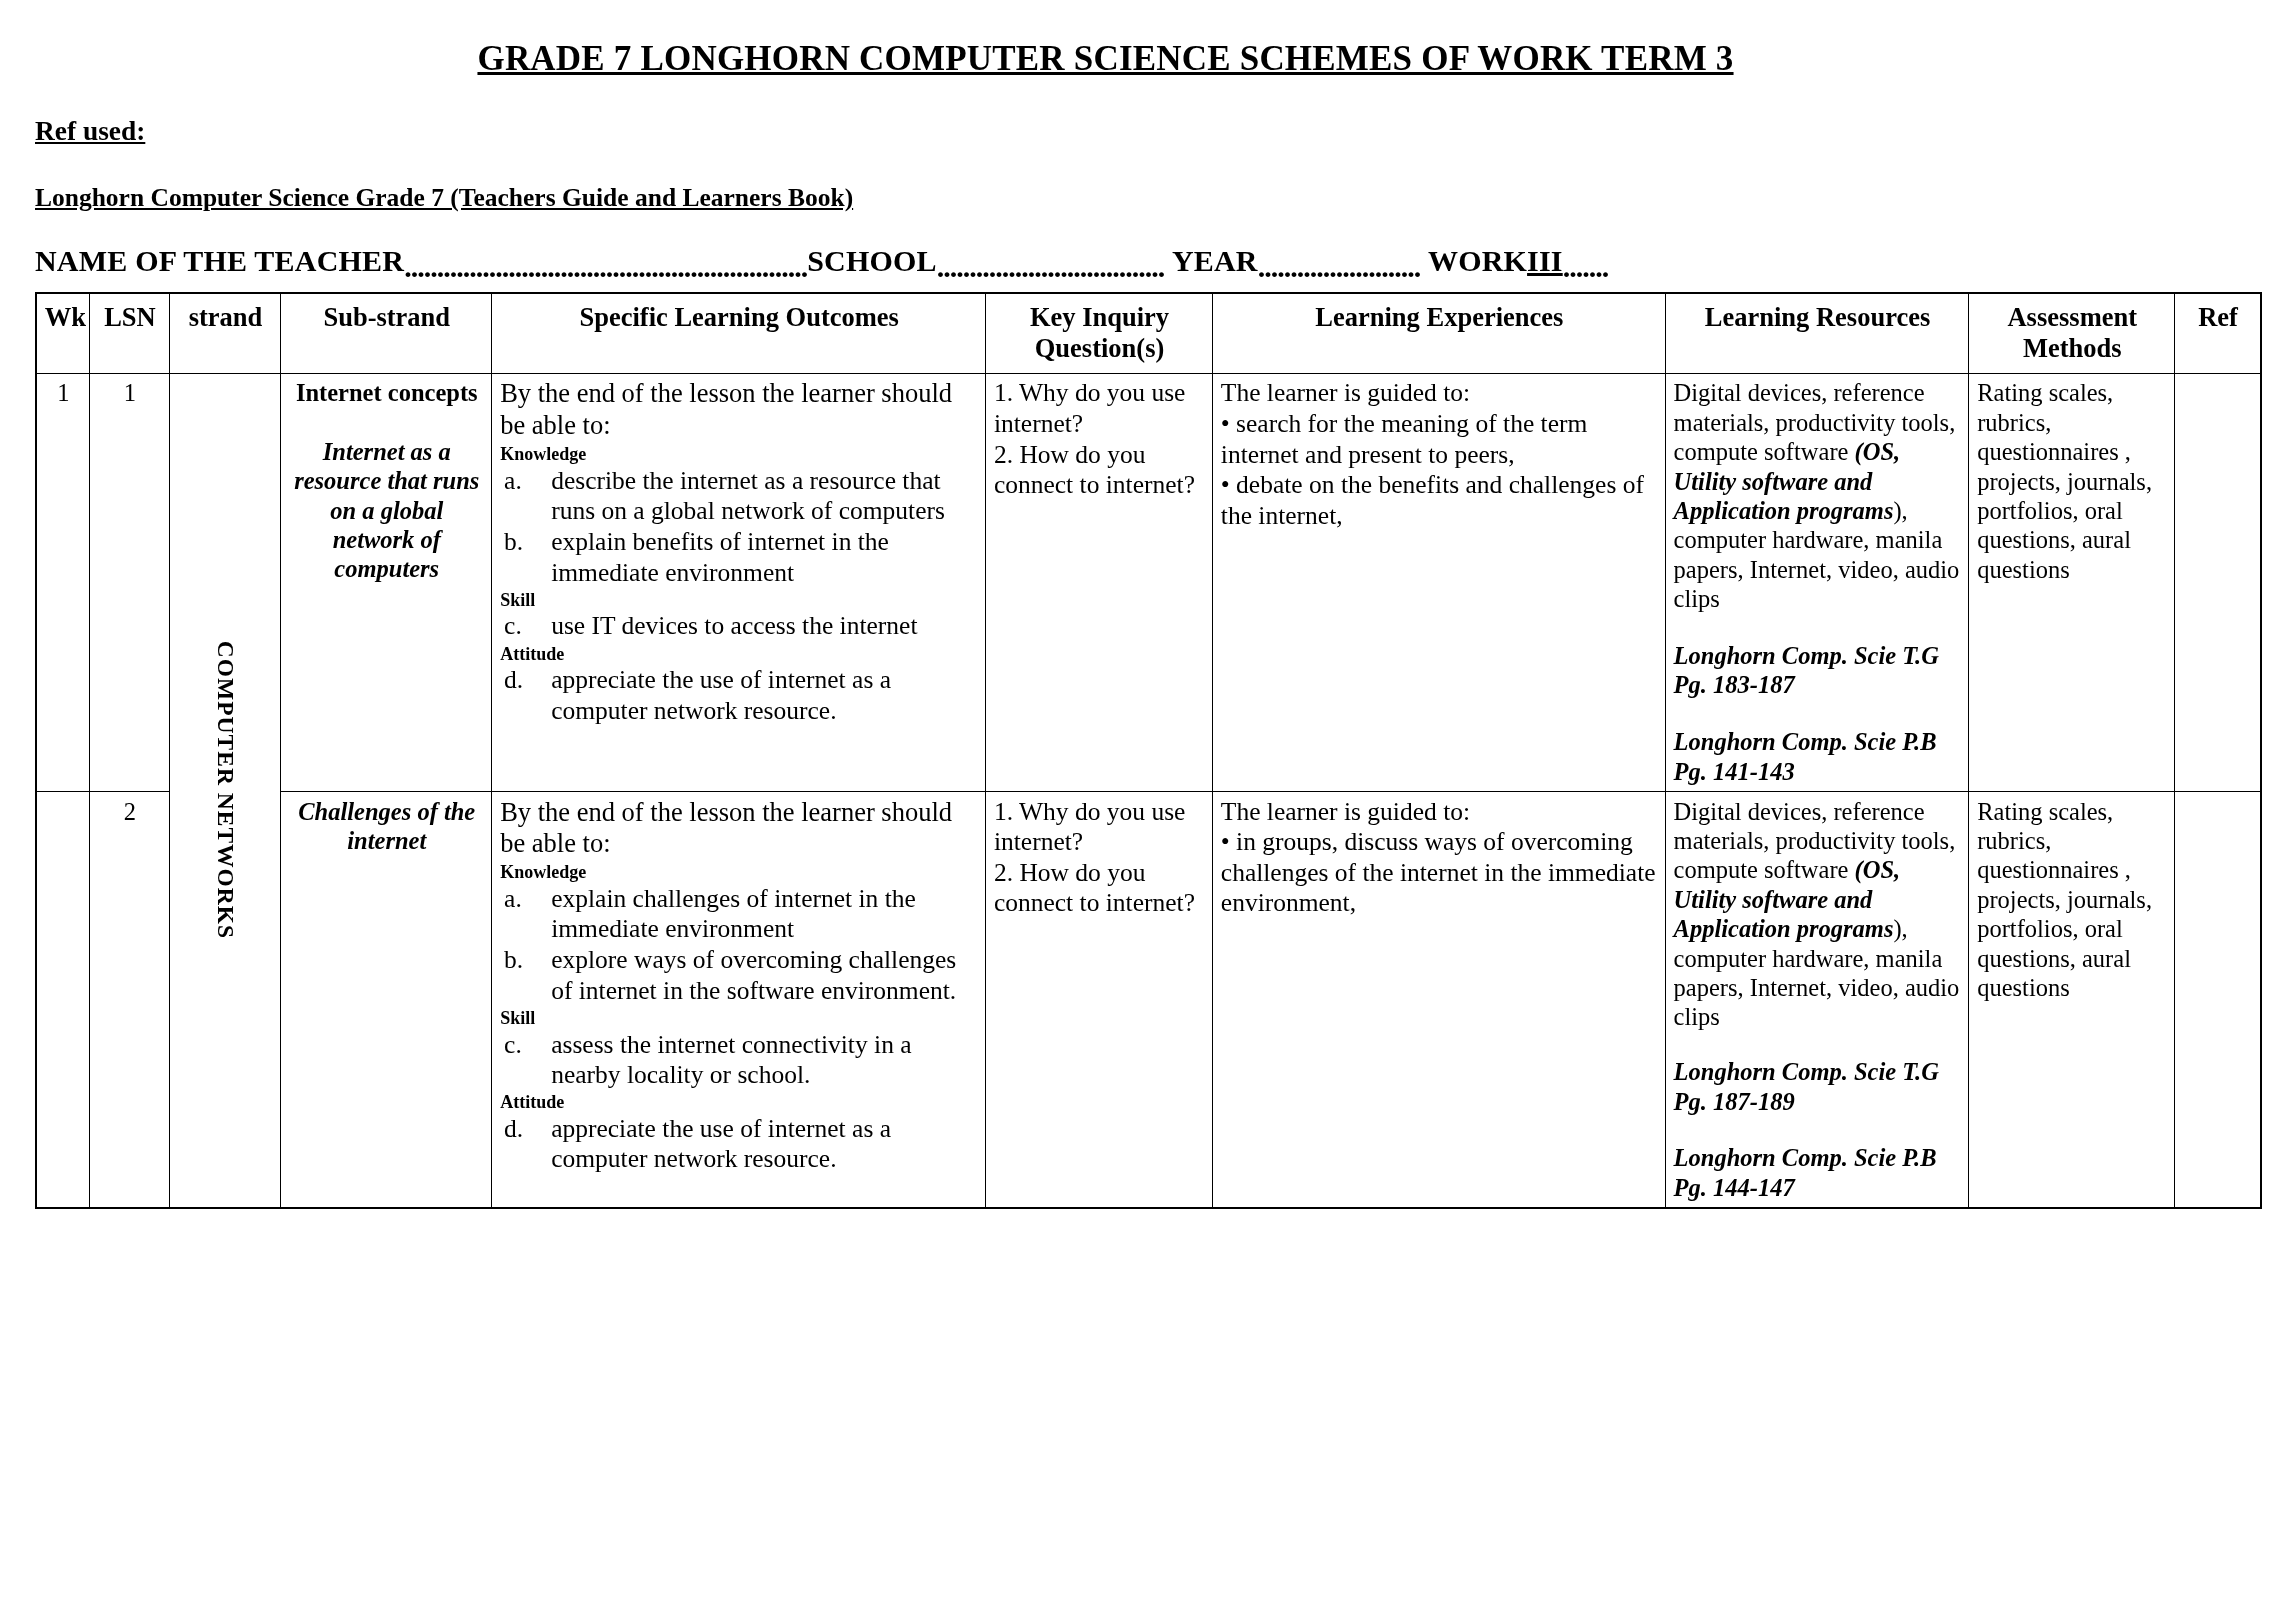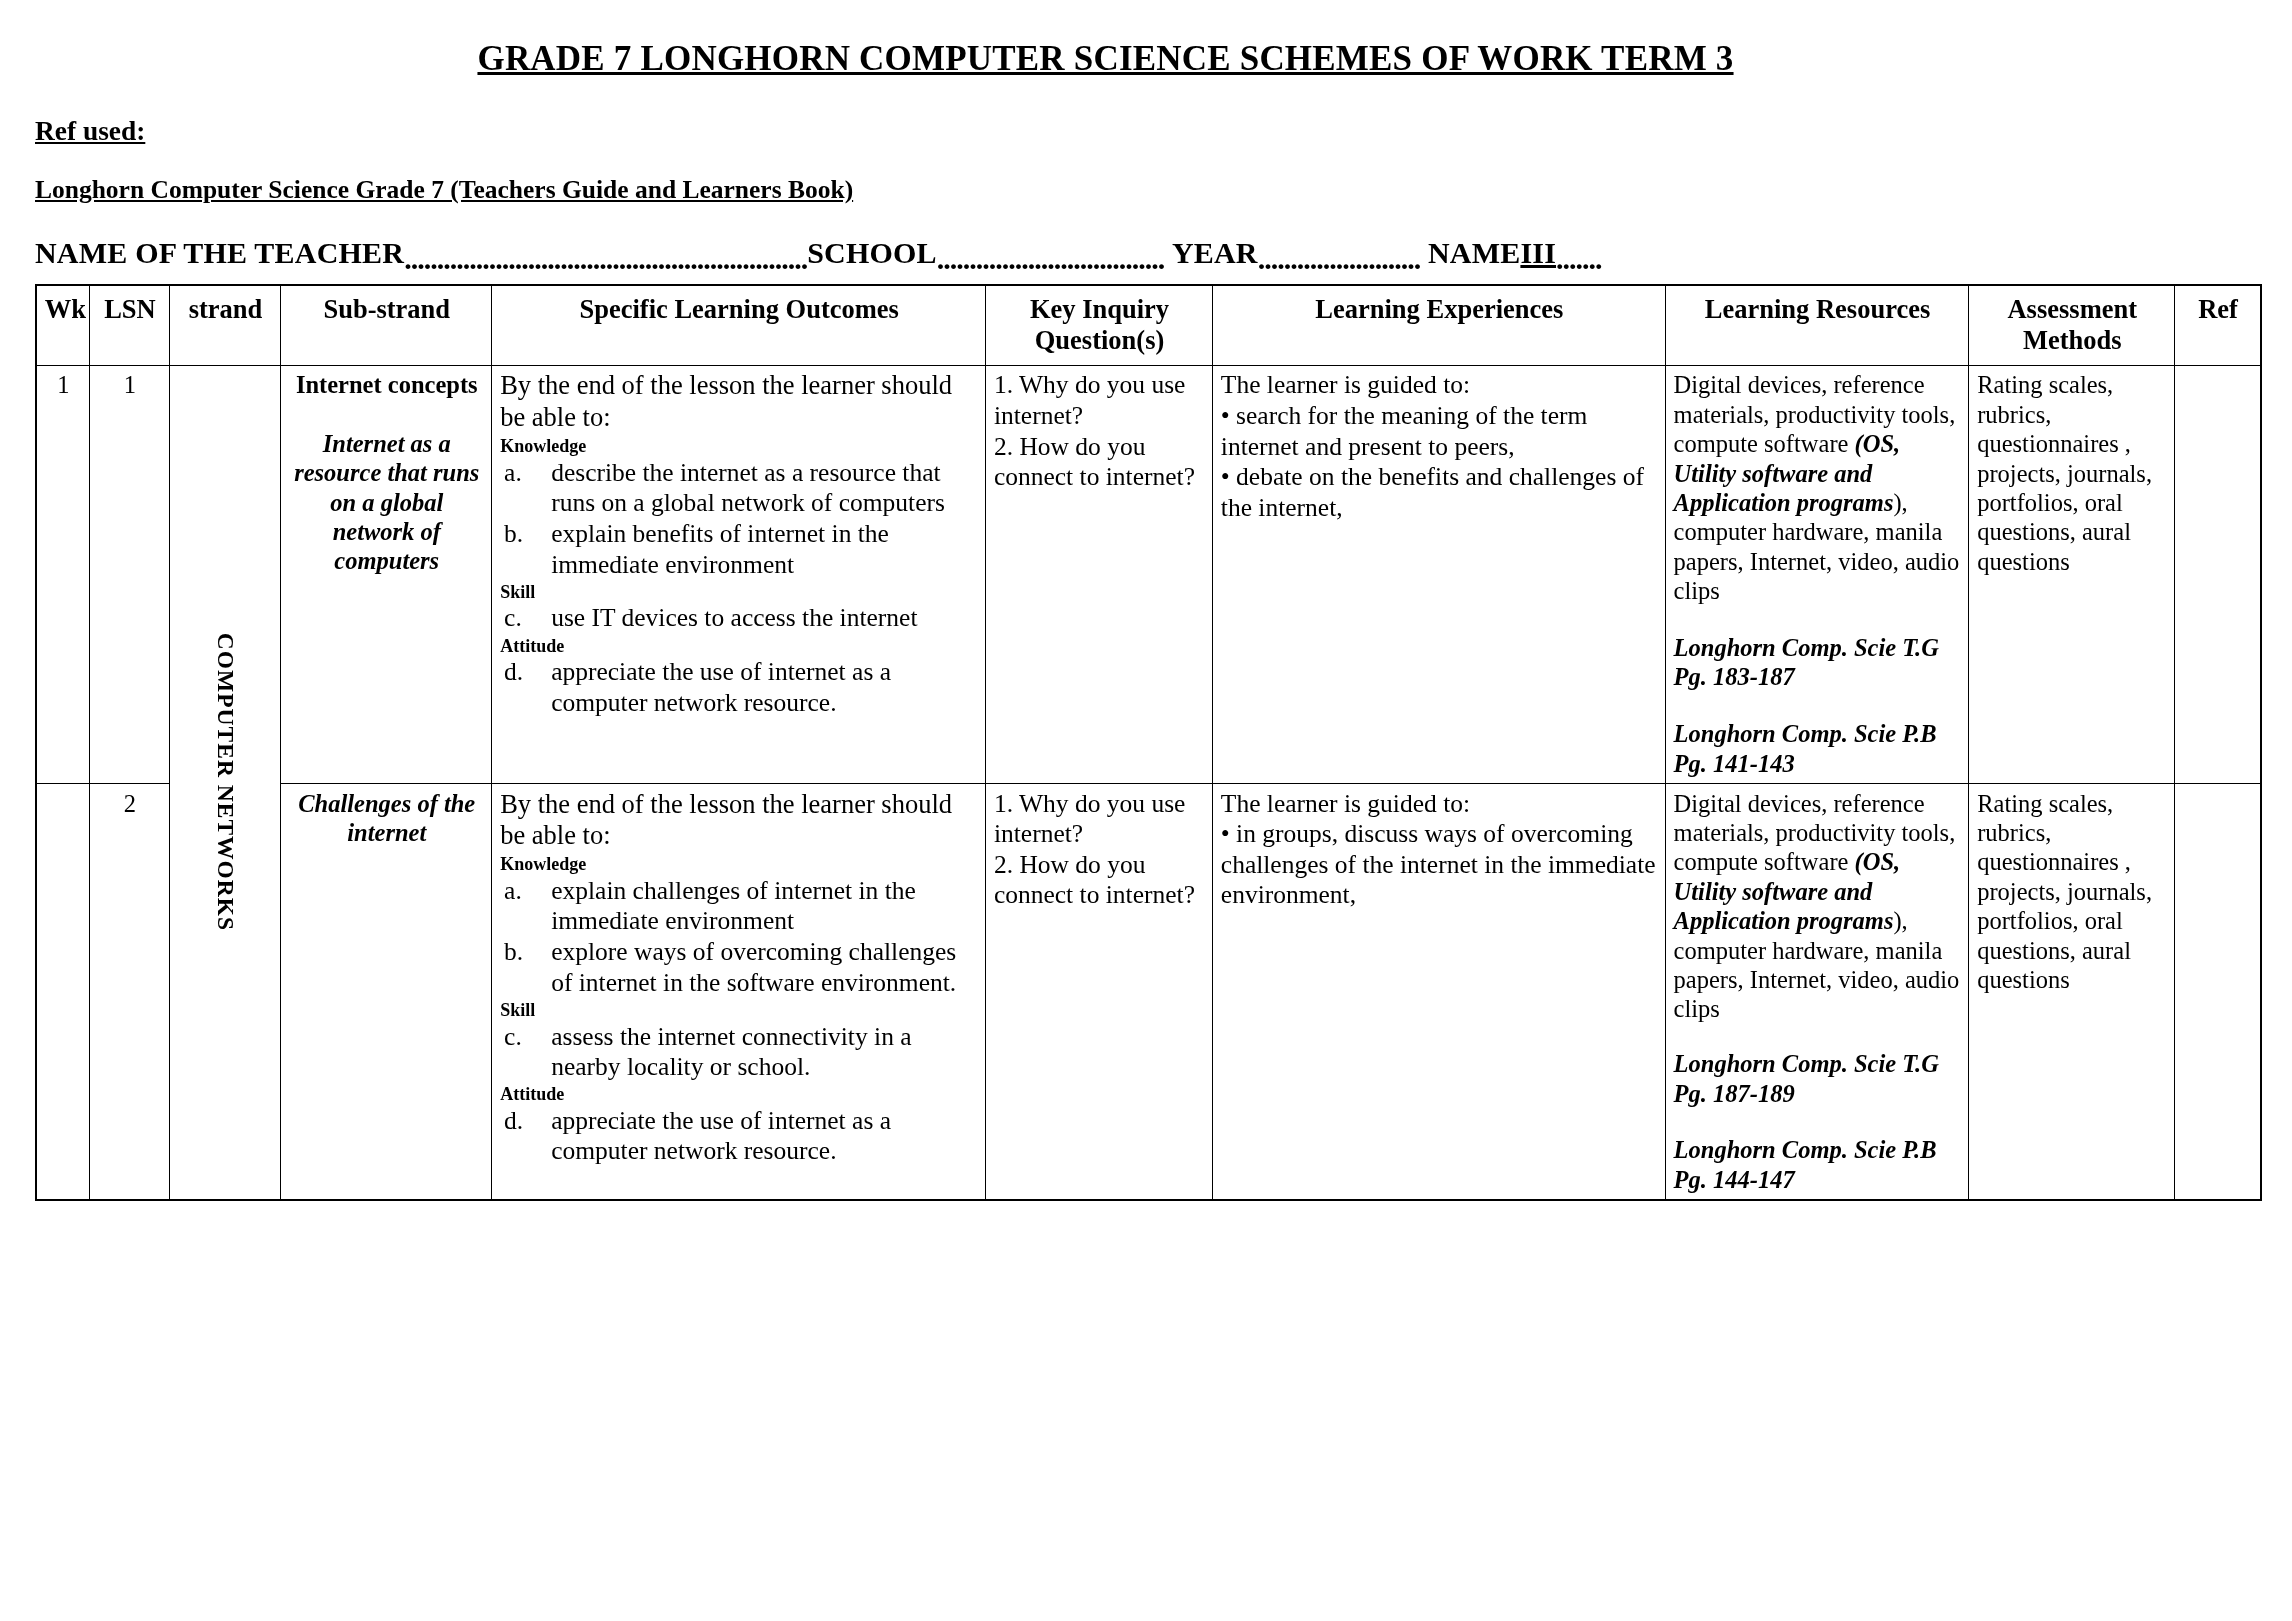--- a/index.html
+++ b/index.html
@@ -41,21 +41,21 @@
   .ref-used span { text-decoration: underline; }
 
   .ref-line {
     margin-top: 29px;
     font-weight: bold;
     font-size: 25.5px;
   }
   .ref-line span { text-decoration: underline; }
 
   .ref-line2 {
-    margin-top: 28px;
+    margin-top: 36px;
     font-weight: bold;
     font-size: 25.5px;
   }
   .ref-line2 span { text-decoration: underline; }
 
   .teacher-line {
     margin-top: 31px;
     font-size: 30px;
     font-weight: bold;
     white-space: nowrap;
@@ -185,21 +185,21 @@
 <div class="page">
 
   <h1 class="doc-title"><span>GRADE 7 LONGHORN COMPUTER SCIENCE SCHEMES OF WORK TERM 3</span></h1>
 
   <div class="ref-used"><span>Ref used:</span></div>
 
 
   <div class="ref-line2"><span>Longhorn Computer Science Grade 7 (Teachers Guide and Learners Book)</span></div>
 
   <div class="teacher-line">
-    <span>NAME OF THE TEACHER</span><span class="dots">..............................................................</span><span>SCHOOL</span><span class="dots">...................................</span>&nbsp;<span>YEAR</span><span class="dots">.........................</span>&nbsp;<span>NAME</span><span class="termnum">III</span><span class="dots">.......</span>
+    <span>NAME OF THE TEACHER</span><span class="dots">..............................................................</span><span>SCHOOL</span><span class="dots">...................................</span>&nbsp;<span>YEAR</span><span class="dots">.........................</span>&nbsp;<span>WORK</span><span class="termnum">III</span><span class="dots">.......</span>
   </div>
 
   <table class="scheme">
     <colgroup>
       <col class="c-wk">
         <col class="c-lsn">
         <col class="c-strand">
         <col class="c-sub">
       <col class="c-slo">
         <col class="c-kiq">

